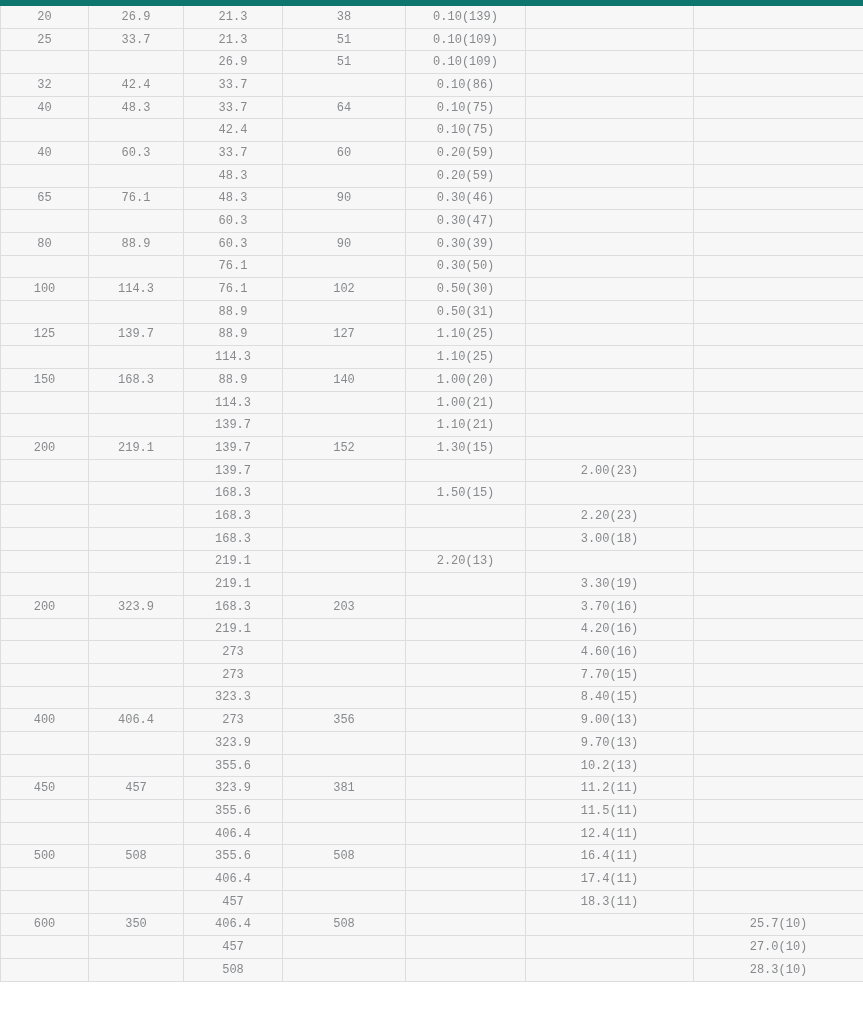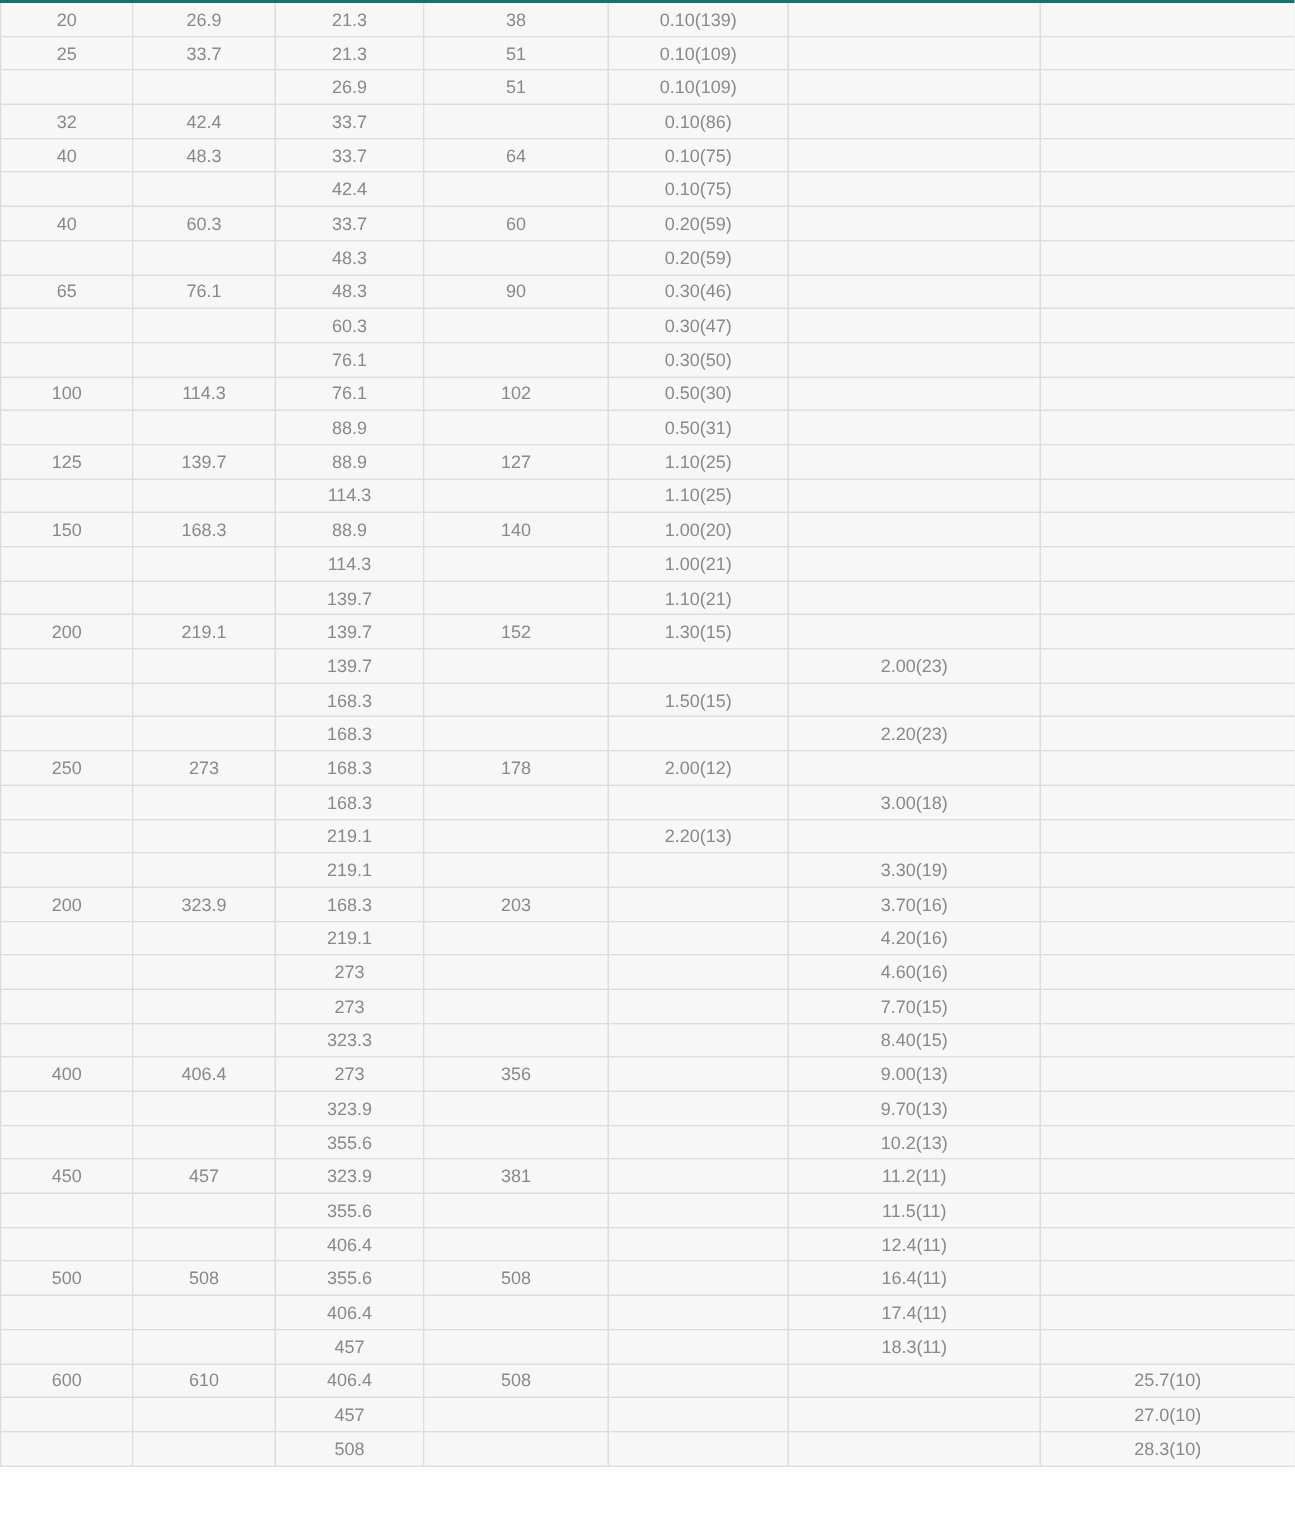--- a/index.html
+++ b/index.html
@@ -14,21 +14,22 @@
     font-family: "Liberation Sans", "DejaVu Sans", sans-serif;
   }
   .page {
     width: 863px;
     height: 1024px;
   }
   table.data-table {
     border-collapse: collapse;
     table-layout: fixed;
     width: 863px;
-    border-top: 2px solid #0f766e;
+    border-top: 6px solid #0f766e;
+    font-family: Liberation Mono, monospace;
   }
   table.data-table td {
     border: 1px solid #dcddde;
     background: #f7f7f7;
     height: 21.7px;
     padding: 0 4px;
     text-align: center;
     vertical-align: middle;
     font-size: 12px;
     color: #87898c;
@@ -142,20 +143,29 @@
         <tr>
           <td></td>
           <td></td>
           <td>60.3</td>
           <td></td>
           <td>0.30(47)</td>
           <td></td>
           <td></td>
         </tr>
         <tr>
+          <td>80</td>
+          <td>88.9</td>
+          <td>60.3</td>
+          <td>90</td>
+          <td>0.30(39)</td>
+          <td></td>
+          <td></td>
+        </tr>
+        <tr>
           <td></td>
           <td></td>
           <td>76.1</td>
           <td></td>
           <td>0.30(50)</td>
           <td></td>
           <td></td>
         </tr>
         <tr>
           <td>100</td>
@@ -250,29 +260,20 @@
         <tr>
           <td></td>
           <td></td>
           <td>168.3</td>
           <td></td>
           <td></td>
           <td>2.20(23)</td>
           <td></td>
         </tr>
         <tr>
-          <td>250</td>
-          <td>273</td>
-          <td>168.3</td>
-          <td>178</td>
-          <td>2.00(12)</td>
-          <td></td>
-          <td></td>
-        </tr>
-        <tr>
           <td></td>
           <td></td>
           <td>168.3</td>
           <td></td>
           <td></td>
           <td>3.00(18)</td>
           <td></td>
         </tr>
         <tr>
           <td></td>
@@ -413,21 +414,21 @@
           <td></td>
           <td></td>
           <td>457</td>
           <td></td>
           <td></td>
           <td>18.3(11)</td>
           <td></td>
         </tr>
         <tr>
           <td>600</td>
-          <td>610</td>
+          <td>350</td>
           <td>406.4</td>
           <td>508</td>
           <td></td>
           <td></td>
           <td>25.7(10)</td>
         </tr>
         <tr>
           <td></td>
           <td></td>
           <td>457</td>

